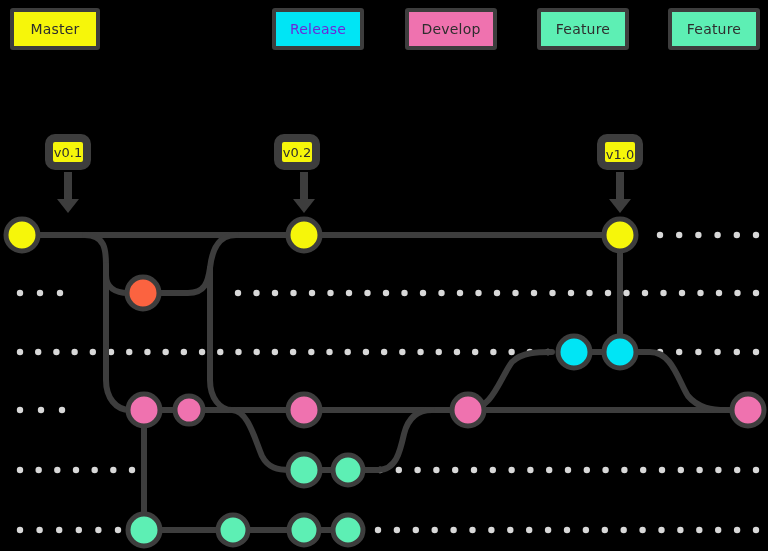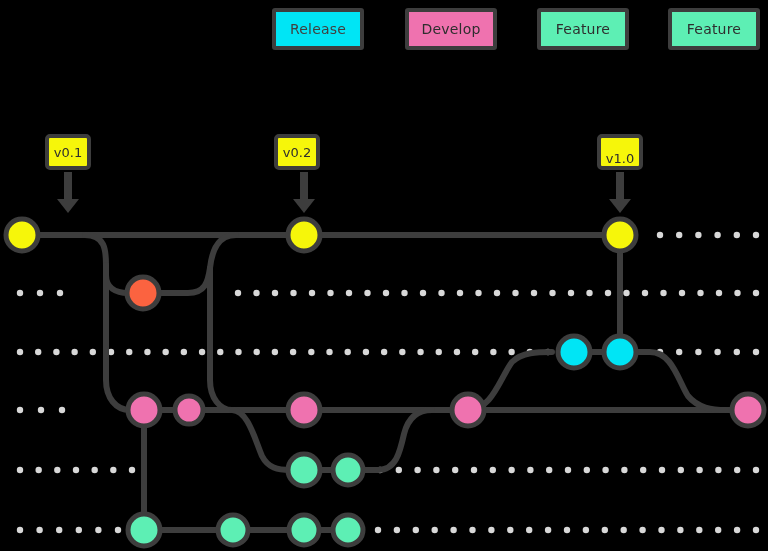--- a/index.html
+++ b/index.html
@@ -48,39 +48,42 @@
     left: 0;
     top: 0;
     width: 768px;
     height: 551px;
   }
   .tag-box {
     position: absolute;
     box-sizing: border-box;
     width: 46px;
     height: 36px;
-    border: 4px solid #ec4899;
-    border-radius: 5px;
+    border: 8px solid #ec4899;
+    border-radius: 10px;
     background: #F6F60A;
     display: flex;
     align-items: center;
     justify-content: center;
     font-size: 13px;
     color: #2e2e2e;
     user-select: none;
   }
 </style>
 </head>
 <body>
 
 <div id="stage">
 
   <div id="legend">
+      <div class="legend-chip" style="left: 10px; width: 90px; background: rgb(246, 246, 10); border-color: rgb(61, 61, 61);">
+        <span style="color: rgb(46, 46, 46);">Master</span>
+      </div>
       <div class="legend-chip" style="left: 272px; width: 92px; background: rgb(0, 229, 245); border-color: rgb(61, 61, 61);">
-        <span style="color: #404040;">Release</span>
+        <span style="color: #6d28d9;">Release</span>
       </div>
       <div class="legend-chip" style="left: 405px; width: 92px; background: rgb(239, 114, 175); border-color: rgb(61, 61, 61);">
         <span style="color: rgb(46, 46, 46);">Develop</span>
       </div>
       <div class="legend-chip" style="left: 537px; width: 92px; background: rgb(93, 239, 180); border-color: rgb(61, 61, 61);">
         <span style="color: rgb(46, 46, 46);">Feature</span>
       </div>
       <div class="legend-chip" style="left: 668px; width: 92px; background: rgb(93, 239, 180); border-color: rgb(61, 61, 61);">
         <span style="color: rgb(46, 46, 46);">Feature</span>
       </div>

